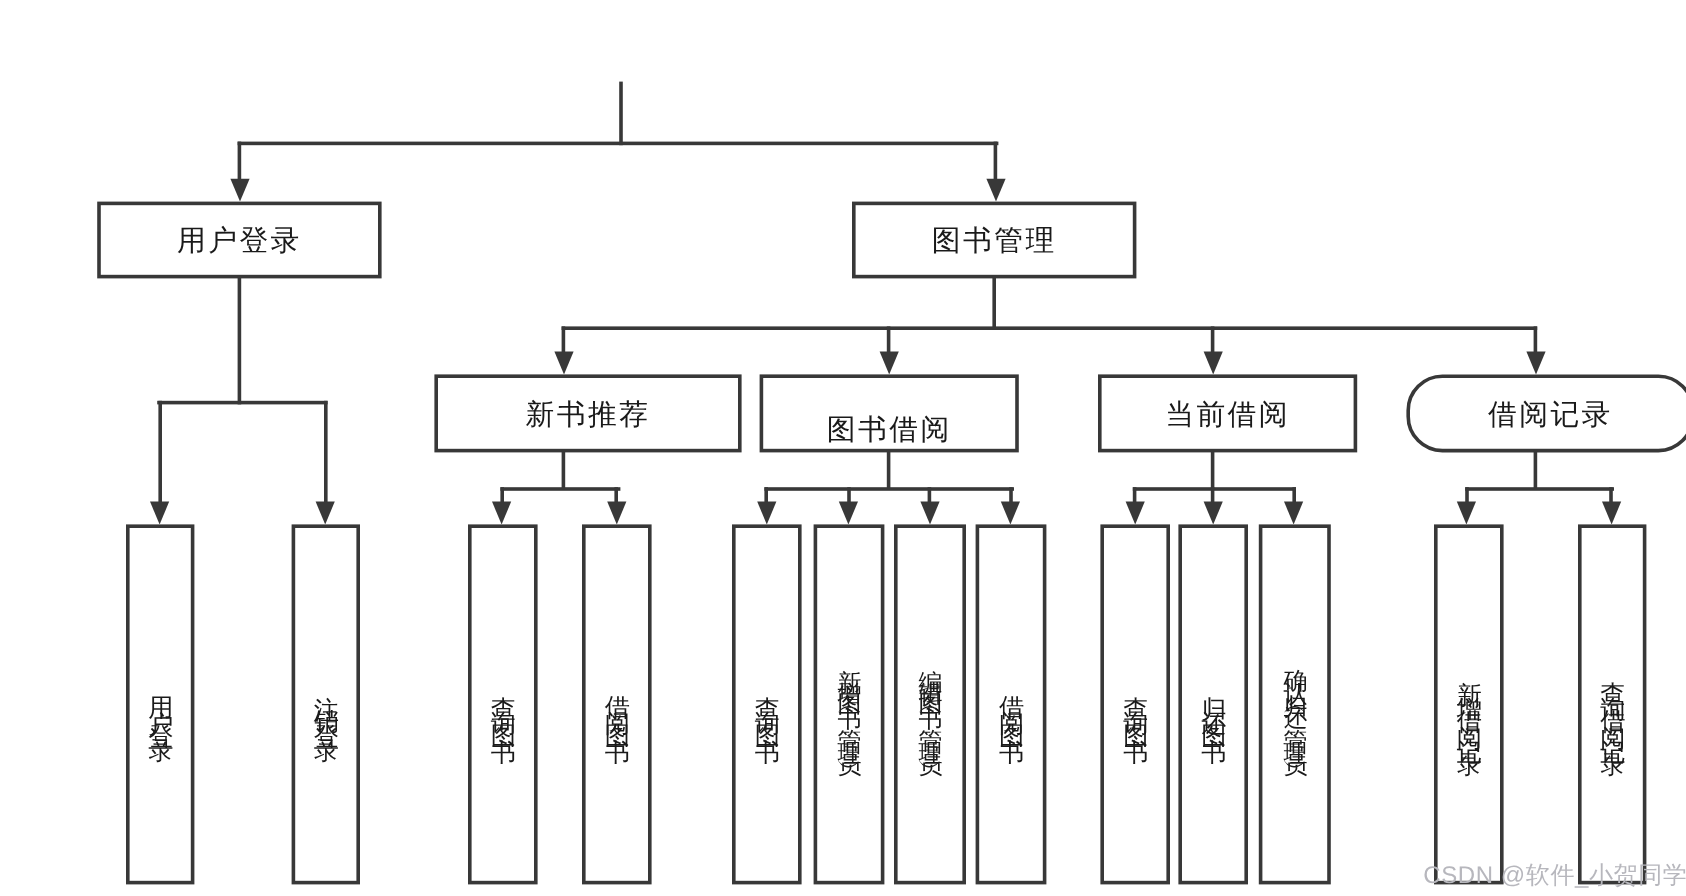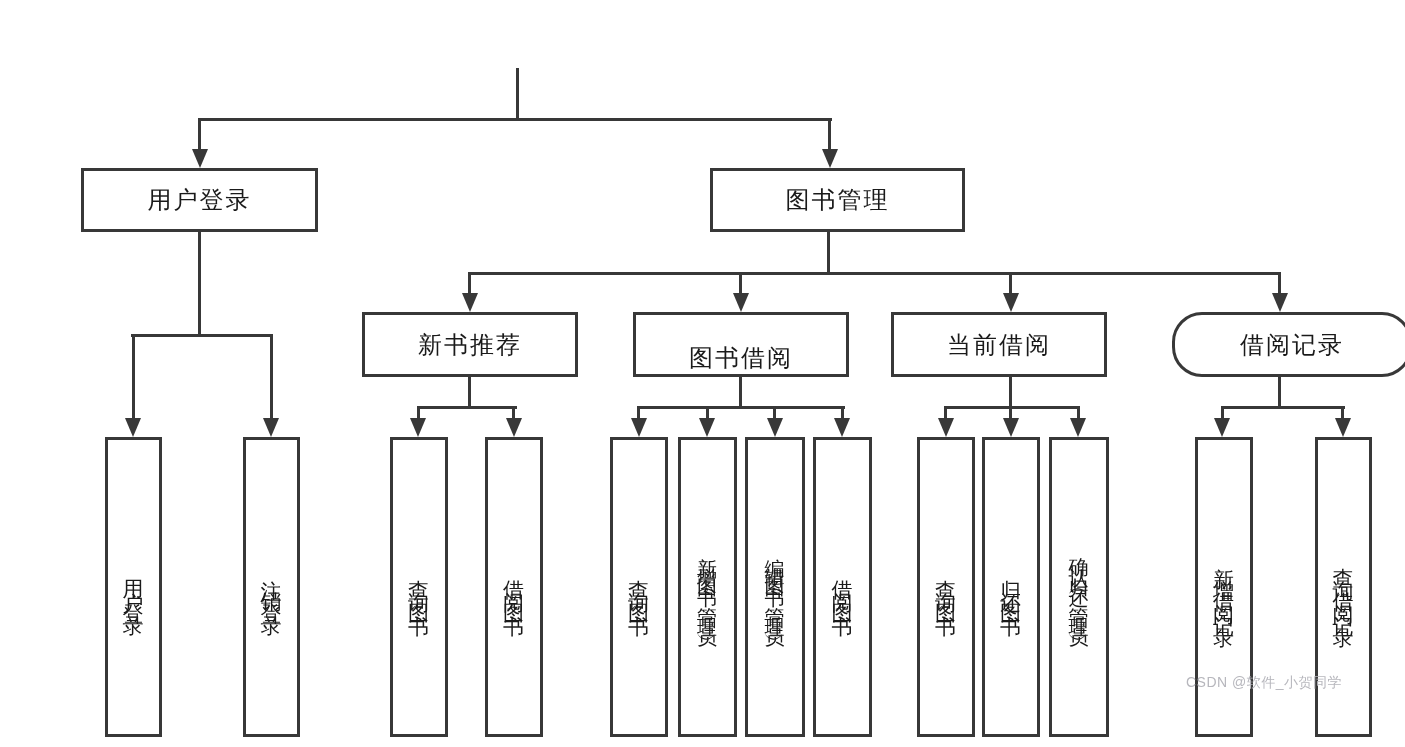--- a/index.html
+++ b/index.html
@@ -26,41 +26,41 @@
   .box.v span.tight{letter-spacing:10px;font-size:20px;}
   .hline,.vline{position:absolute;background:var(--line);}
   .hline{height:3px;}
   .vline{width:3px;}
   .arrow{
     position:absolute;width:0;height:0;
     border-left:8px solid transparent;border-right:8px solid transparent;
     border-top:19px solid var(--line);
   }
   .watermark{
-    position:absolute;left:1186px;top:674px;z-index:9;
-    font-size:14px;letter-spacing:0.5px;color:var(--wm);white-space:nowrap;
+    position:absolute;left:1186px;top:716px;z-index:9;
+    font-size:20px;letter-spacing:0.5px;color:var(--wm);white-space:nowrap;
   }
 </style>
 </head>
 <body>
 
 <div class="canvas">
 
 
   <div class="vline" style="left:516px;top:68px;height:53px;"></div>
   <div class="hline" style="left:198px;top:118px;width:634px;"></div>
   <div class="vline" style="left:198px;top:118px;height:33px;"></div>
   <div class="vline" style="left:828px;top:118px;height:33px;"></div>
   <div class="arrow" style="left:192px;top:149px;"></div>
   <div class="arrow" style="left:822px;top:149px;"></div>
 
   <div class="box h" style="left:81px;top:168px;width:237px;height:64px;">
     <span>用户登录</span>
   </div>
-  <div class="box h" style="left:710px;top:168px;width:255px;height:64px;">
+  <div class="box h" style="left:710px;top:168px;width:237px;height:64px;">
     <span>图书管理</span>
   </div>
 
   <div class="vline" style="left:198px;top:230px;height:107px;"></div>
   <div class="hline" style="left:131px;top:334px;width:142px;"></div>
   <div class="vline" style="left:132px;top:334px;height:86px;"></div>
   <div class="vline" style="left:270px;top:334px;height:86px;"></div>
   <div class="arrow" style="left:125px;top:418px;"></div>
   <div class="arrow" style="left:263px;top:418px;"></div>
 
@@ -68,27 +68,27 @@
   <div class="hline" style="left:468px;top:272px;width:813px;"></div>
   <div class="vline" style="left:468px;top:272px;height:23px;"></div>
   <div class="vline" style="left:739px;top:272px;height:23px;"></div>
   <div class="vline" style="left:1009px;top:272px;height:23px;"></div>
   <div class="vline" style="left:1278px;top:272px;height:23px;"></div>
   <div class="arrow" style="left:462px;top:293px;"></div>
   <div class="arrow" style="left:733px;top:293px;"></div>
   <div class="arrow" style="left:1003px;top:293px;"></div>
   <div class="arrow" style="left:1272px;top:293px;"></div>
 
-  <div class="box h" style="left:362px;top:312px;width:216px;height:65px;">
+  <div class="box h" style="left:362px;top:312px;width:256px;height:65px;">
     <span>新书推荐</span>
   </div>
   <div class="box h" style="left:633px;top:312px;width:216px;height:65px;align-items:flex-end;">
     <span>图书借阅</span>
   </div>
-  <div class="box h" style="left:891px;top:312px;width:216px;height:65px;">
+  <div class="box h" style="left:915px;top:312px;width:216px;height:65px;">
     <span>当前借阅</span>
   </div>
   <div class="box h" style="left:1172px;top:312px;width:240px;height:65px;border-radius:30px;">
     <span>借阅记录</span>
   </div>
 
   <div class="vline" style="left:468px;top:375px;height:33px;"></div>
   <div class="hline" style="left:417px;top:406px;width:100px;"></div>
   <div class="vline" style="left:417px;top:406px;height:14px;"></div>
   <div class="vline" style="left:512px;top:406px;height:14px;"></div>

